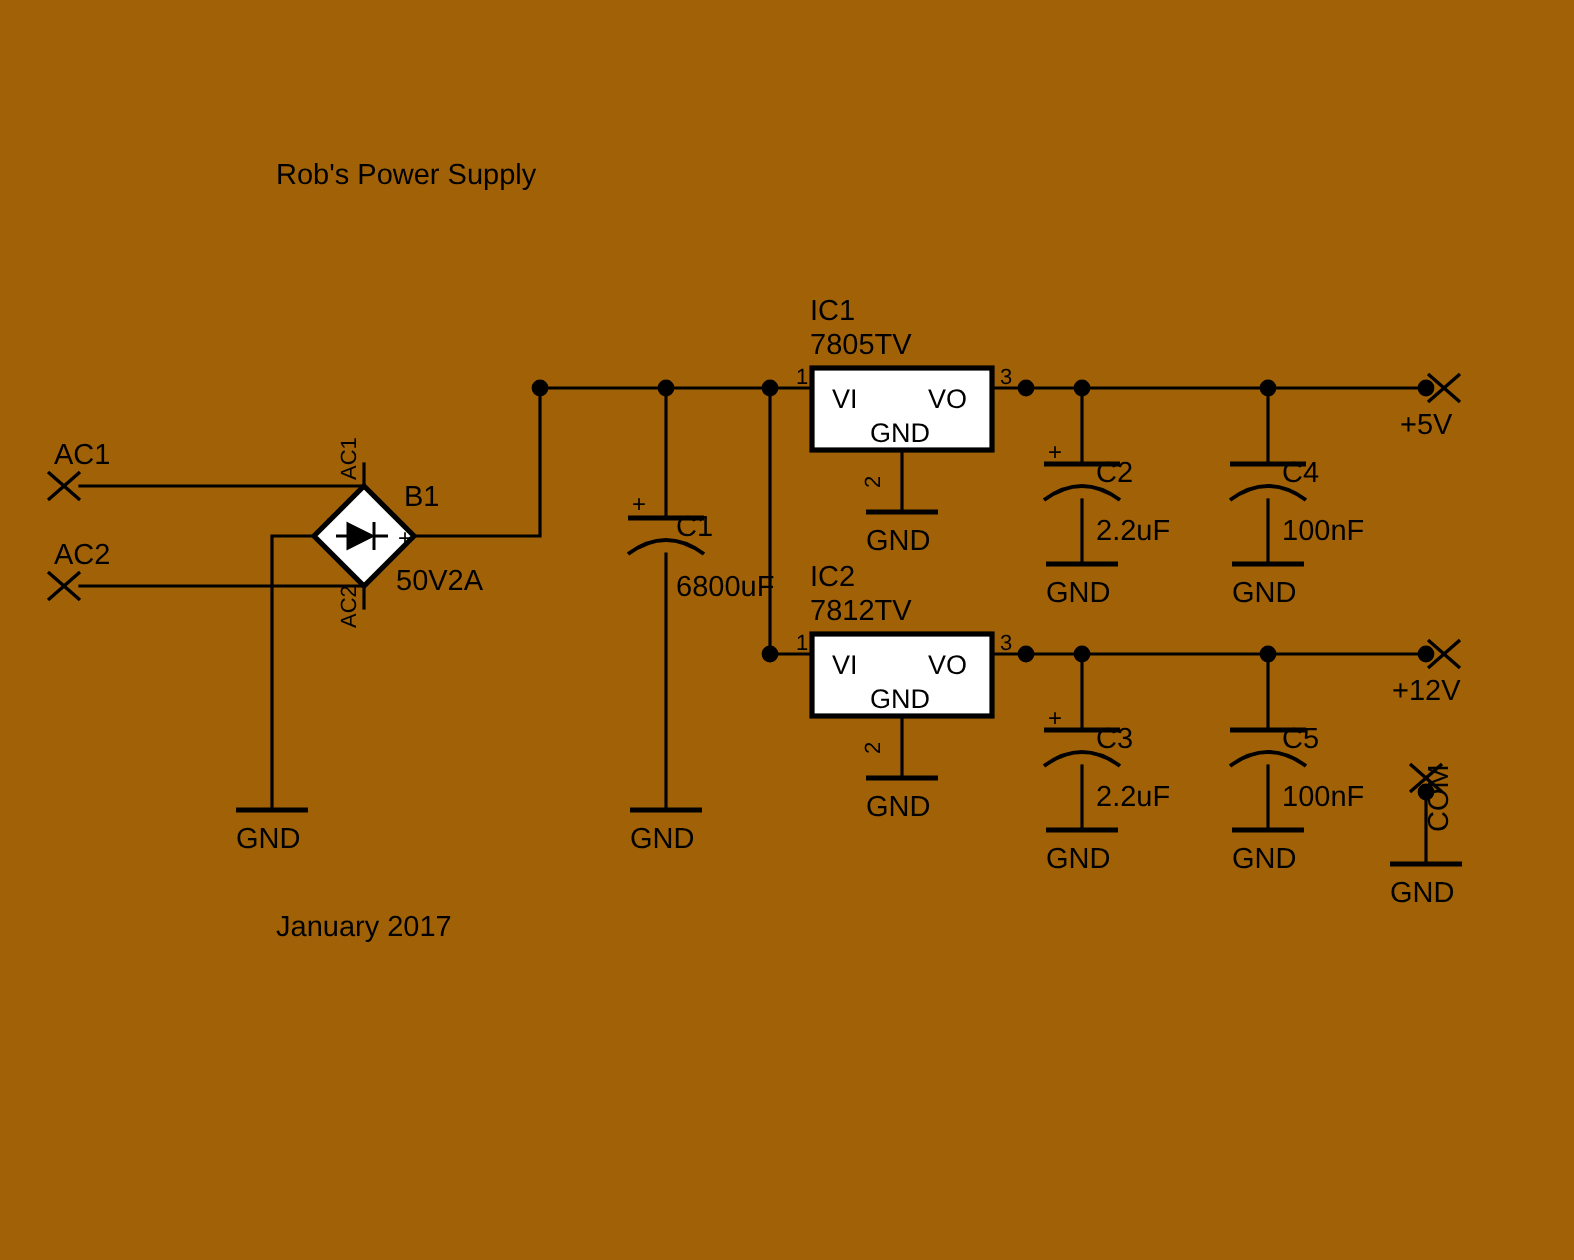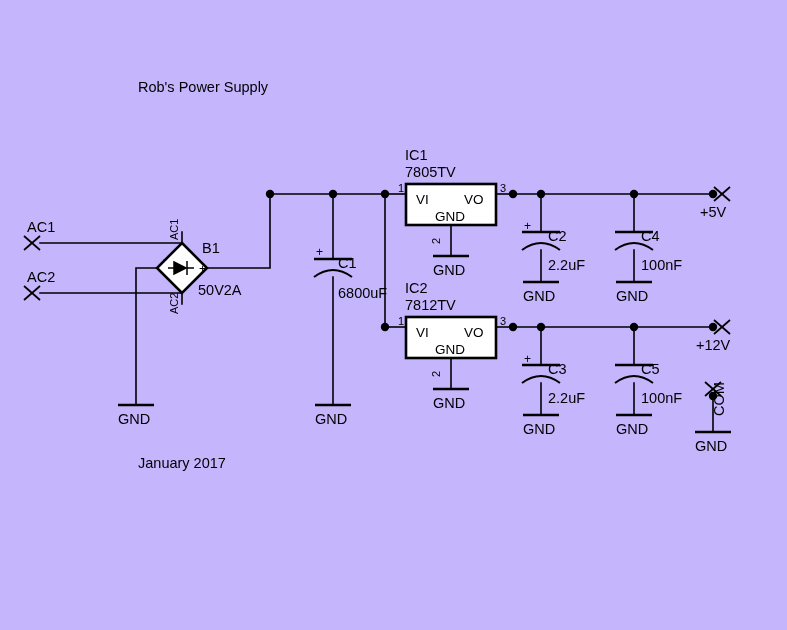--- a/index.html
+++ b/index.html
@@ -10,21 +10,21 @@
   body {
     width: 787px;
     height: 630px;
     font-family: "Liberation Sans", sans-serif;
     overflow: hidden;
   }
   #schematic-root {
     position: relative;
     width: 787px;
     height: 630px;
-    background: #c4b5fd;
+    background: #a16207;
   }
   svg.sheet {
     display: block;
     width: 787px;
     height: 630px;
   }
   .wire {
     stroke: #000000;
     stroke-width: 1.6;
     fill: none;

